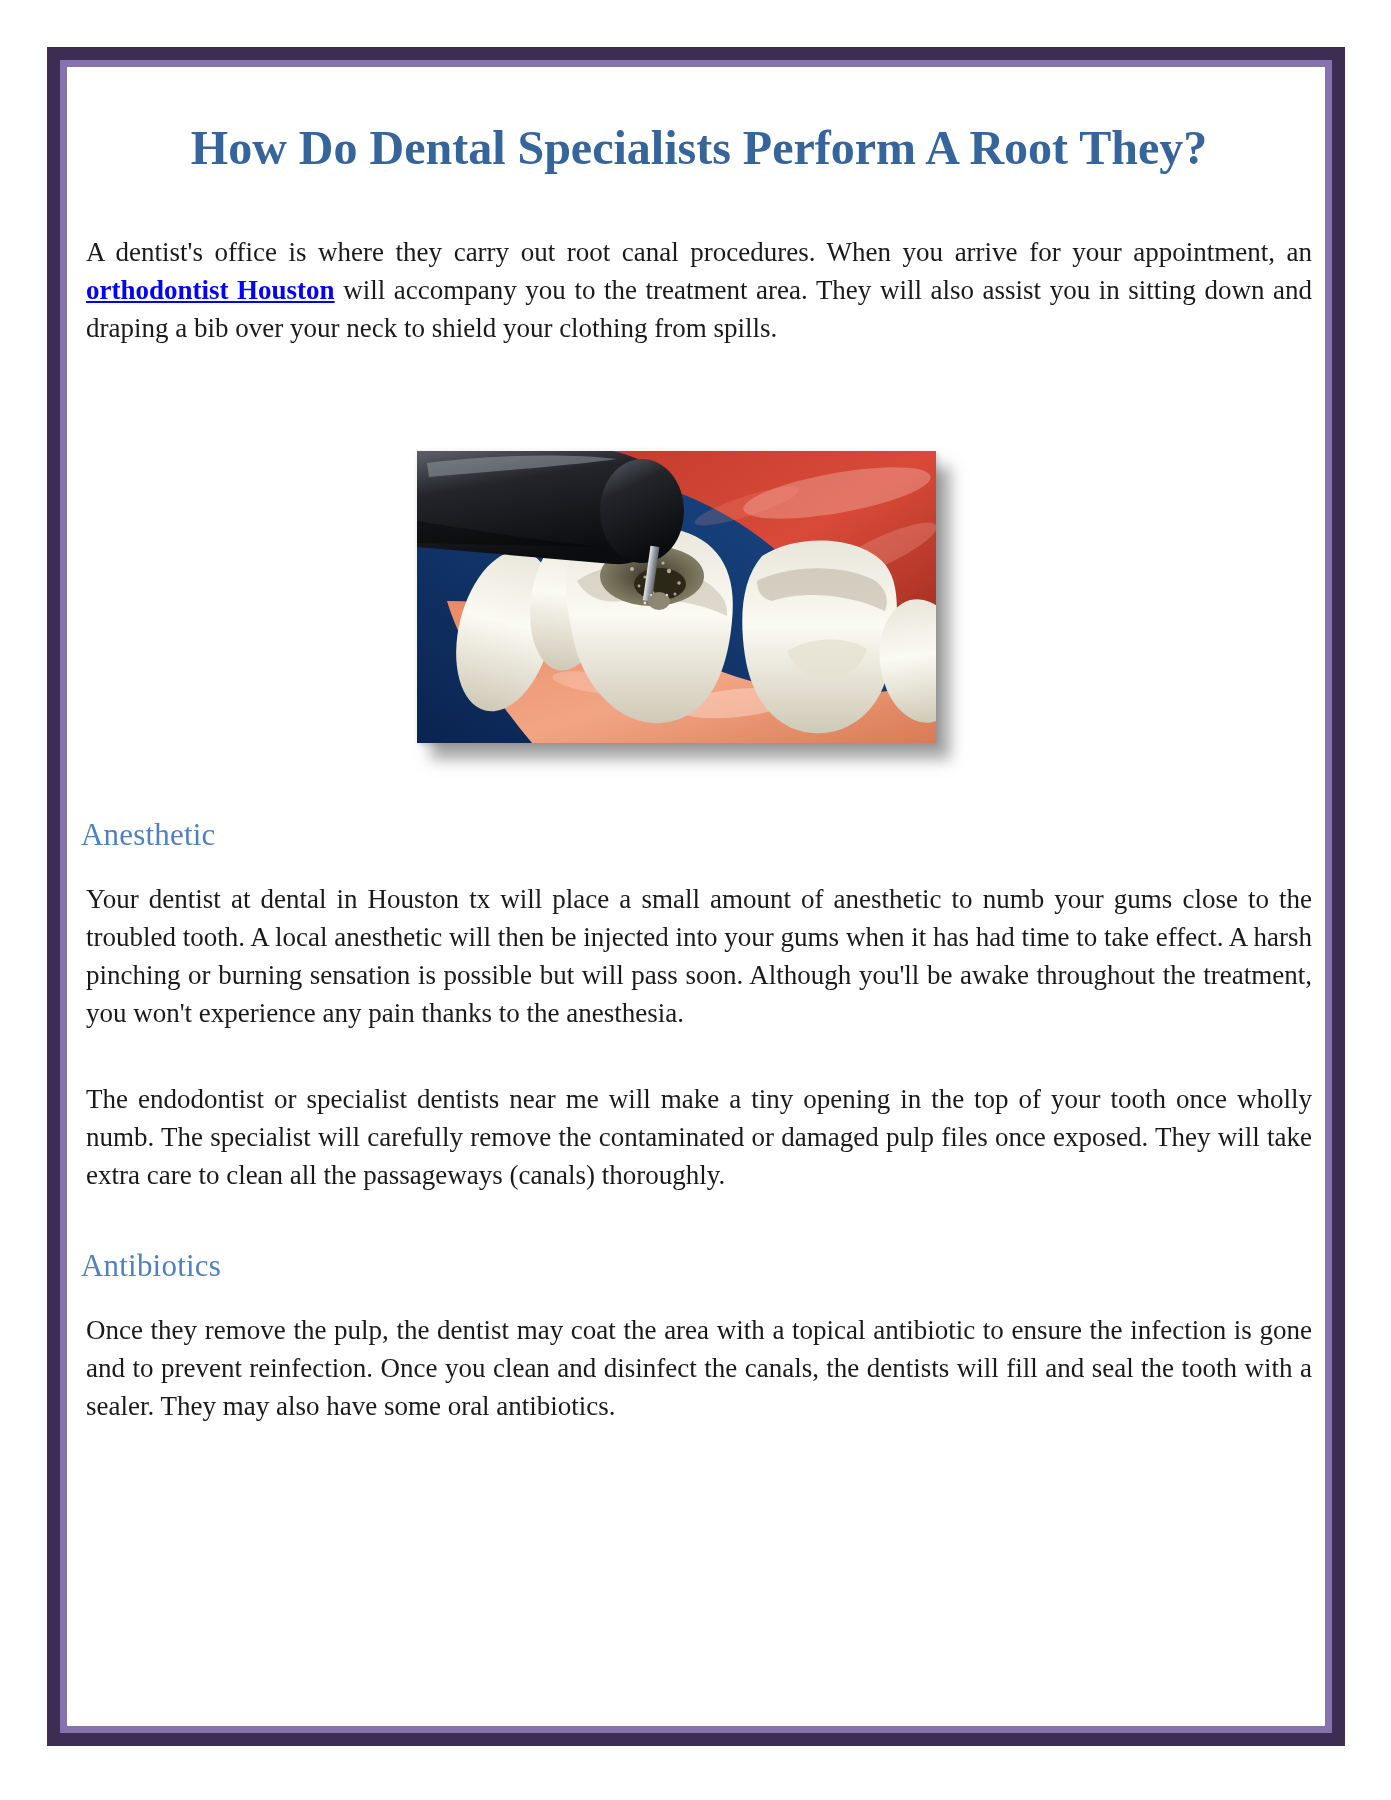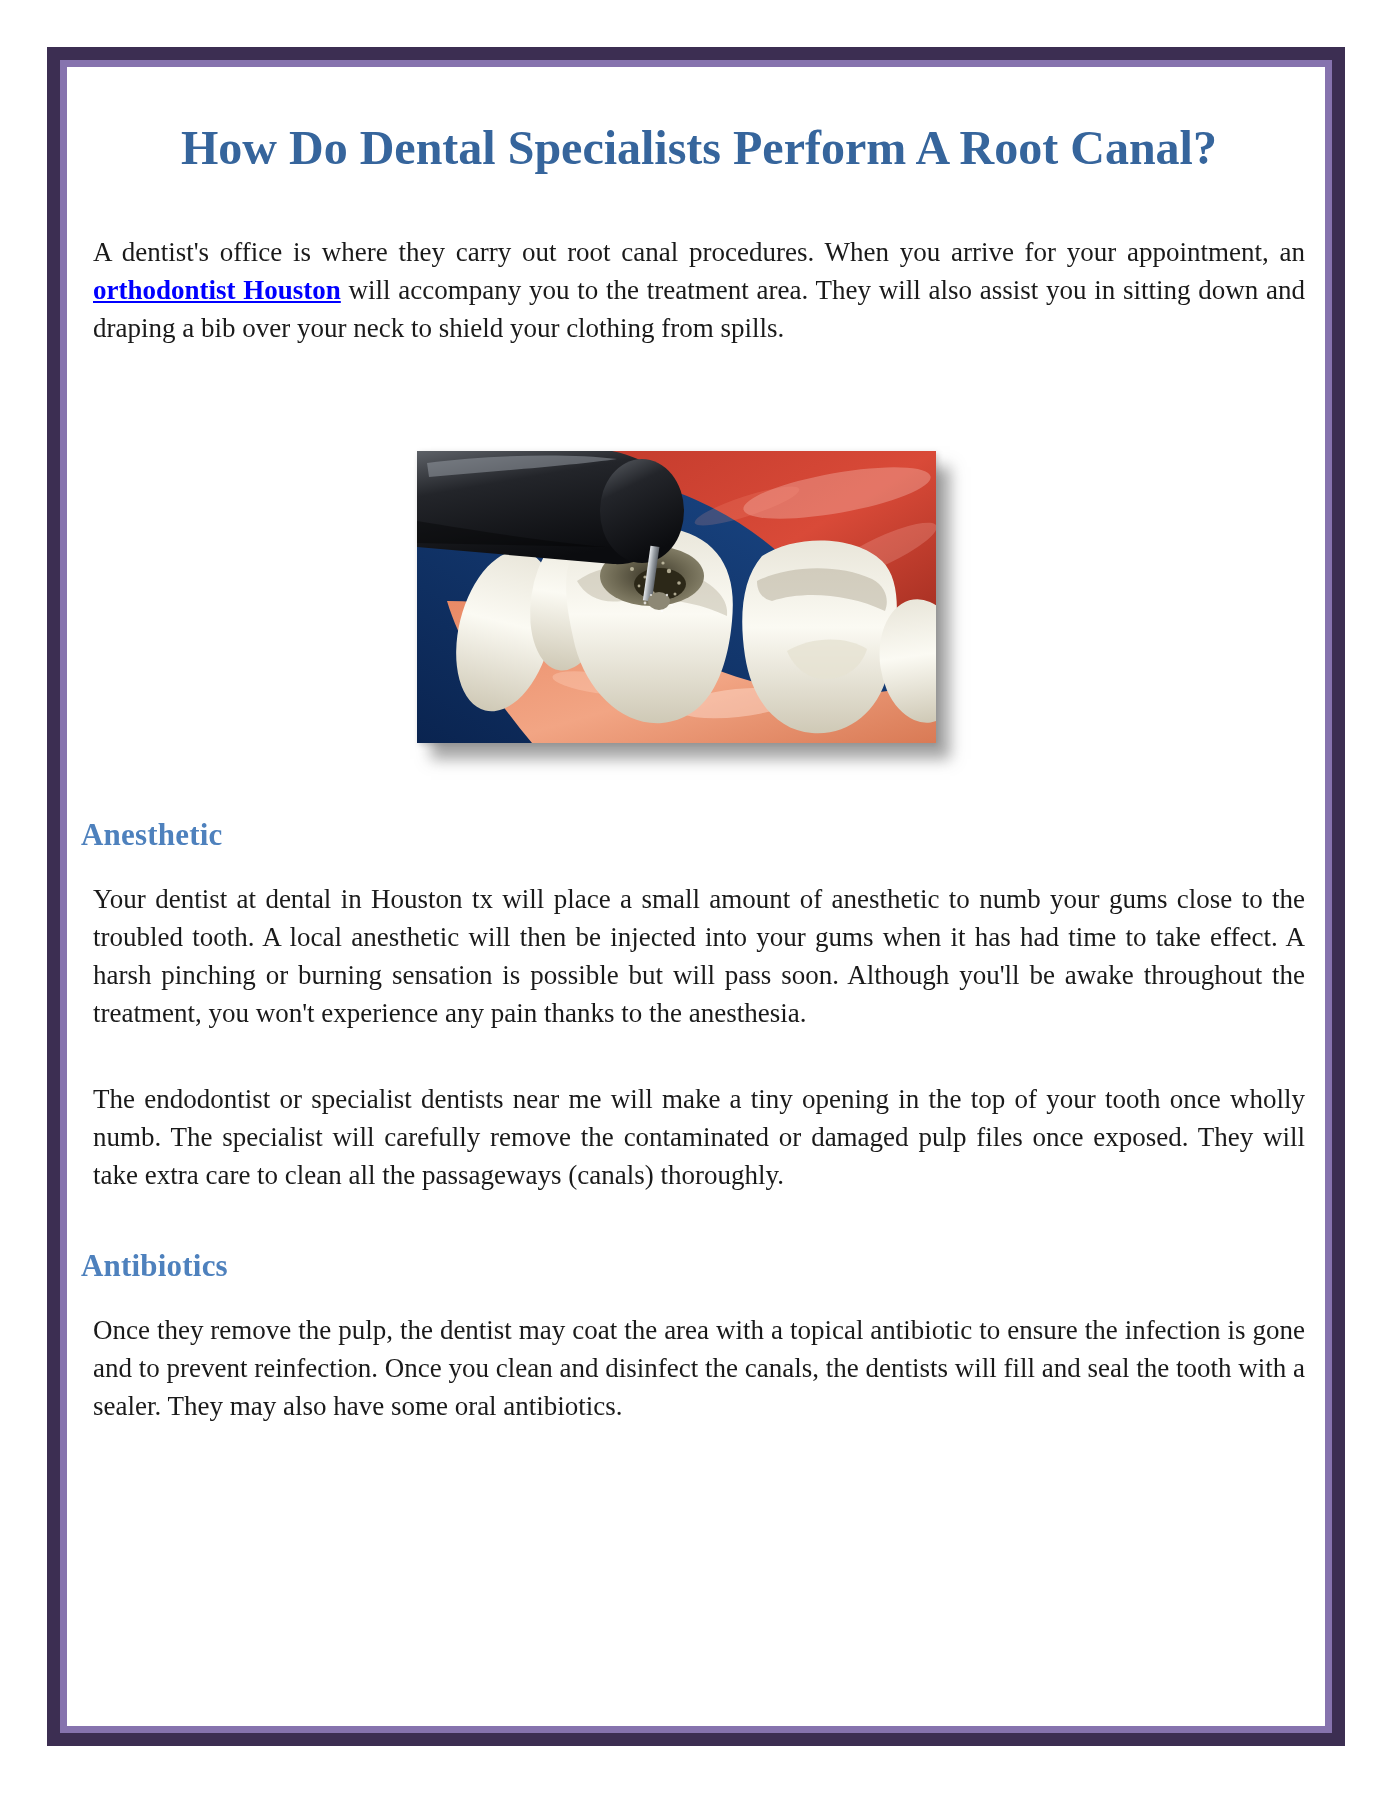--- a/index.html
+++ b/index.html
@@ -28,21 +28,21 @@
     margin: 44px auto 0;
     max-width: 1175px;
     font-size: 48px;
     line-height: 1.55;
     font-weight: 700;
     color: #36659C;
     text-align: center;
     font-family: "Liberation Serif", serif;
   }
   p.body-text {
-    margin: 48px 12px 0;
+    margin: 48px 5px 0;
     font-size: 27px;
     line-height: 38px;
     color: #1a1a1a;
     text-align: justify;
   }
   p.body-text b { font-weight: 400; }
   a.inline-link {
     color: #0000FF;
     font-weight: 700;
     text-decoration: underline;
@@ -51,35 +51,35 @@
     width: 519px; height: 292px;
     margin: 104px 0 0 336px;
     box-shadow: 14px 16px 14px rgba(90,90,90,0.55), 2px 2px 6px rgba(0,0,0,0.18);
     background: #0d2f5e;
   }
   .figure-wrap svg { display: block; }
   h2.section-heading {
     margin: 74px 0 0;
     font-size: 31px;
     line-height: 1.15;
-    font-weight: 700;
+    font-weight: 400;
     color: #4E81BD;
     font-family: "Liberation Serif", serif;
     letter-spacing: 0.2px;
   }
   h2.section-heading.tight { margin-top: 54px; }
   h2.section-heading + p.body-text { margin-top: 27px; }
 </style>
 </head>
 <body>
 
 <div class="page-frame">
   <div class="content">
 
-    <h1 class="doc-title">How Do Dental Specialists Perform A Root Canal?</h1>
+    <h1 class="doc-title">How Do Dental Specialists Perform A Root They?</h1>
 
     <p class="body-text"><span>A dentist's office is where they carry out root canal procedures. When you arrive for your appointment, an </span><a href="#" class="inline-link">orthodontist Houston</a><span> will accompany you to the treatment area. They will also assist you in sitting down and draping a bib over your neck to shield your clothing from spills.</span></p>
 
     <div class="figure-wrap">
       <svg width="519" height="292" viewBox="0 0 519 292" xmlns="http://www.w3.org/2000/svg" role="img">
         <defs>
           <linearGradient id="bgBlue" x1="0" y1="1" x2="1" y2="0">
             <stop offset="0" stop-color="#0a2450"></stop>
             <stop offset="1" stop-color="#1c4c8e"></stop>
           </linearGradient>

